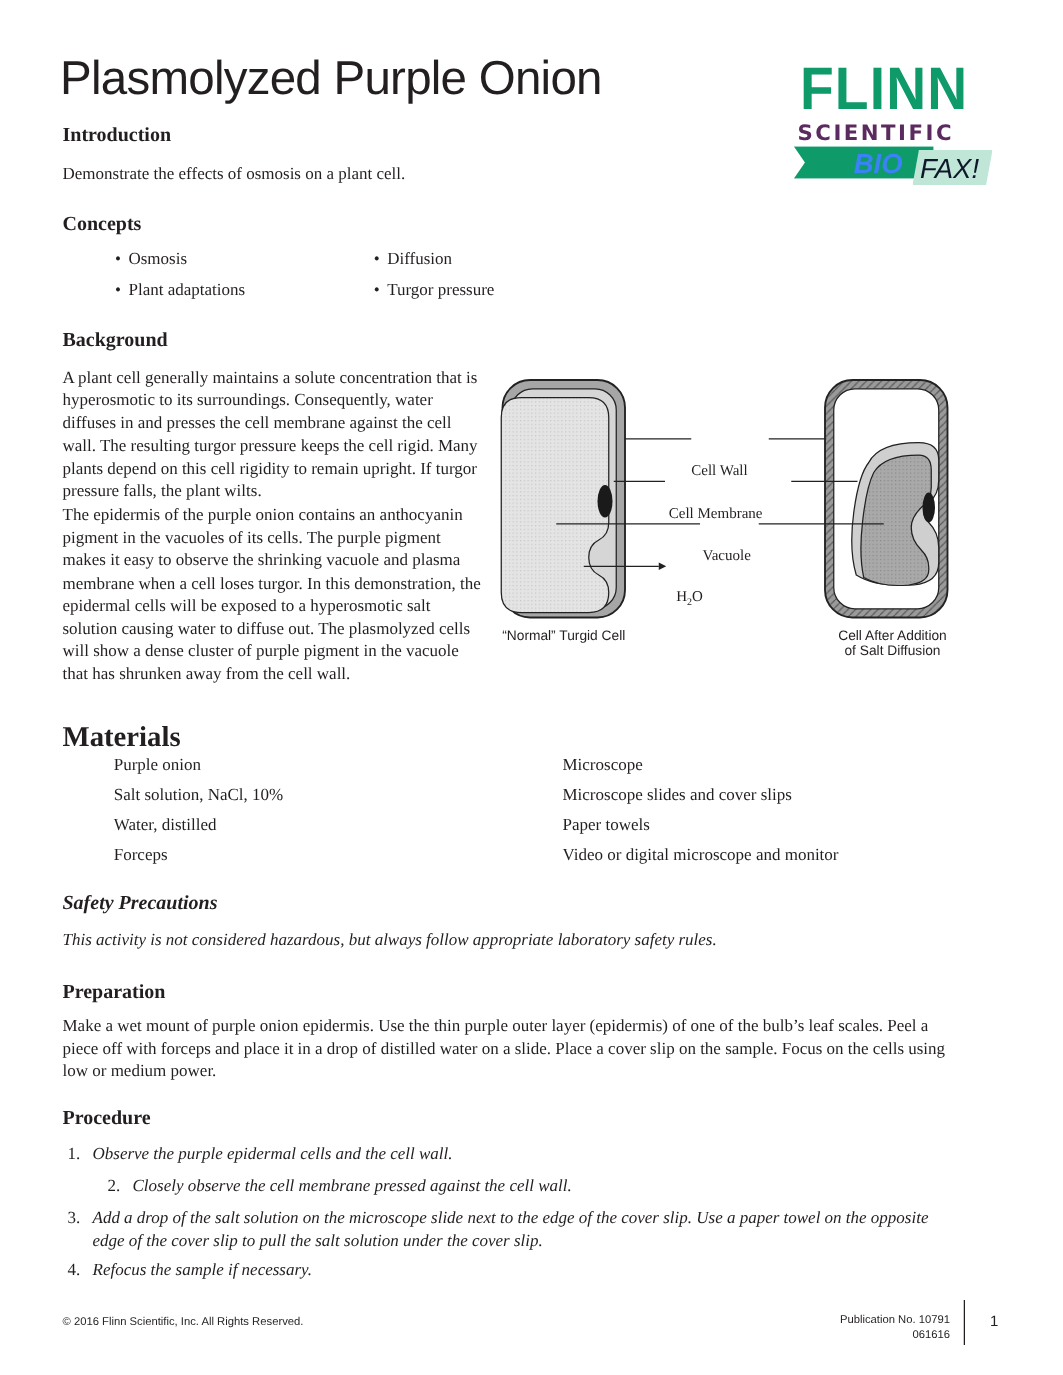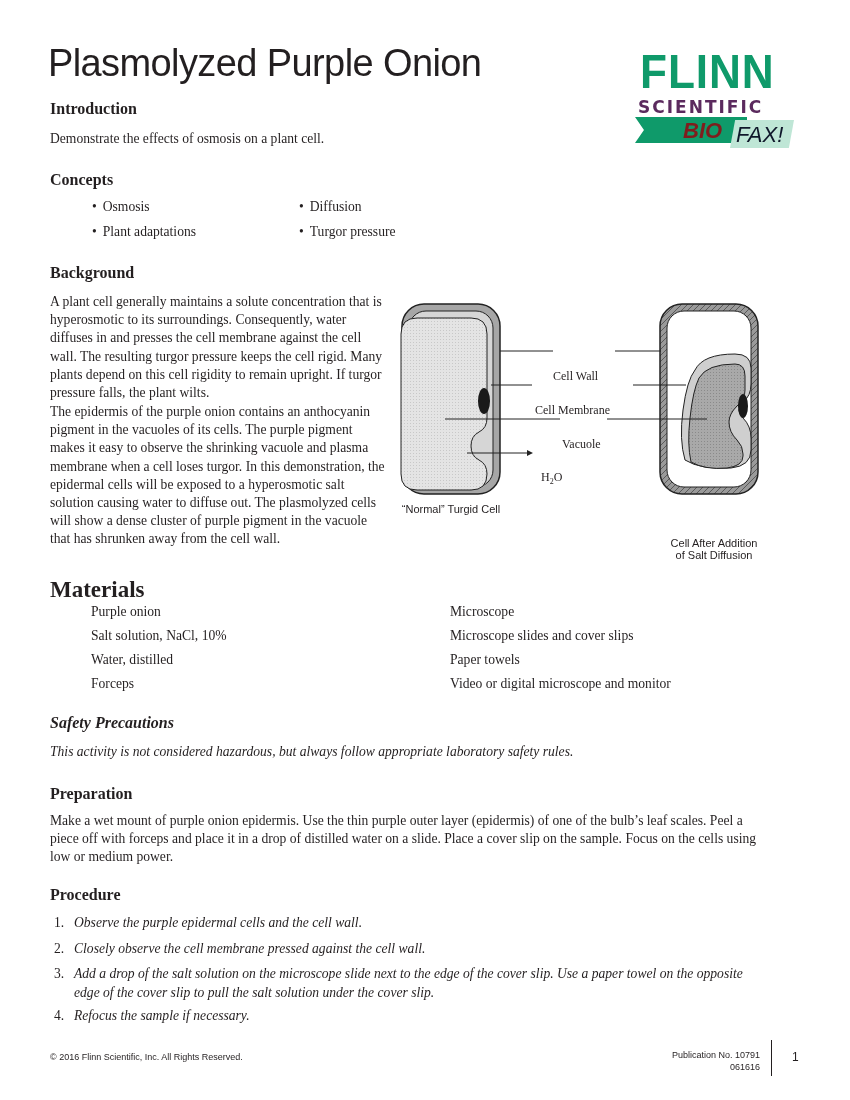--- a/index.html
+++ b/index.html
@@ -21,21 +21,21 @@
   
   .logo { left:630px; top:48px; width:180px; height:110px; }
   .flinn { position:absolute; left:10px; top:0; font-family:"Liberation Sans","DejaVu Sans",sans-serif;
            font-weight:bold; font-size:48px; color:#0f9a6a; letter-spacing:1px; line-height:48px;
            transform:scaleX(0.92); transform-origin:left; }
   .sci { position:absolute; left:8px; top:49px; font-family:"DejaVu Sans","Liberation Sans",sans-serif;
          font-weight:bold; font-size:17px; color:#5b2a5e; letter-spacing:2px; }
   .ribbon { position:absolute; left:5px; top:69px; width:112px; height:26px; background:#0f9a6a;
             clip-path:polygon(0 0,100% 0,100% 100%,0 100%,8% 50%); }
   .bio { position:absolute; left:53px; top:70px; font-family:"Liberation Sans","DejaVu Sans",sans-serif;
-         font-weight:bold; font-style:italic; font-size:22px; color:#7f1d1d; }
+         font-weight:bold; font-style:italic; font-size:22px; color:#3b82f6; }
   .faxbg { position:absolute; left:100px; top:72px; width:64px; height:28px; background:#bfe6d6;
            clip-path:polygon(8% 0,100% 0,92% 100%,0 100%); }
   .fax { position:absolute; left:106px; top:74px; font-family:"Liberation Sans","DejaVu Sans",sans-serif;
          font-weight:normal; font-style:italic; font-size:22px; color:#0f172a; }
 
   .diag-label { position:absolute; font-size:12px; font-family:"Liberation Serif","DejaVu Serif",serif; color:#231f20; white-space:nowrap;margin-top:25px; }
   .cap { position:absolute; font-size:11px; font-family:"Liberation Sans","DejaVu Sans",sans-serif; color:#231f20; text-align:center; }
 
   .footer { position:absolute; font-family:"Liberation Sans","DejaVu Sans",sans-serif; font-size:9px; color:#231f20; }
 </style>
@@ -104,21 +104,21 @@
     <line x1="50" y1="119" x2="165" y2="119" stroke="#222" stroke-width="1"></line>
     <line x1="212" y1="119" x2="312" y2="119" stroke="#222" stroke-width="1"></line>
     <line x1="72" y1="153" x2="132" y2="153" stroke="#222" stroke-width="1"></line>
     <polygon points="132,150 138,153 132,156" fill="#222"></polygon>
   </svg>
   <div class="diag-label" style="left:158px; top:44px;">Cell Wall</div>
   <div class="diag-label" style="left:140px; top:78px;">Cell Membrane</div>
   <div class="diag-label" style="left:167px; top:112px;">Vacuole</div>
   <div class="diag-label" style="left:146px; top:145px;"><span>H</span><sub style="font-size:8px">2</sub><span>O</span></div>
   <div class="cap" style="left:0; top:203px; width:112px;">“Normal” Turgid Cell</div>
-  <div class="cap" style="left:255px; top:203px; width:128px;margin-top:34px;">
+  <div class="cap" style="left:255px; top:203px; width:128px;">
     <div>Cell After Addition</div>
     <div>of Salt Diffusion</div>
   </div>
 </div>
 
 <h2 style="top:578px; font-size:23px;">Materials</h2>
 <div class="mat" style="left:91px; top:604px;">Purple onion</div>
 <div class="mat" style="left:91px; top:628px;">Salt solution, NaCl, 10%</div>
 <div class="mat" style="left:91px; top:652px;">Water, distilled</div>
 <div class="mat" style="left:91px; top:676px;">Forceps</div>
@@ -128,21 +128,21 @@
 <div class="mat" style="left:450px; top:676px;">Video or digital microscope and monitor</div>
 
 <h2 class="ital" style="top:715px;">Safety Precautions</h2>
 <div class="p" style="left:50px; top:743px; font-style:italic;">This activity is not considered hazardous, but always follow appropriate laboratory safety rules.</div>
 
 <h2 style="top:786px;">Preparation</h2>
 <div class="p" style="left:50px; top:812px; width:715px;">Make a wet mount of purple onion epidermis. Use the thin purple outer layer (epidermis) of one of the bulb’s leaf scales. Peel a piece off with forceps and place it in a drop of distilled water on a slide. Place a cover slip on the sample. Focus on the cells using low or medium power.</div>
 
 <h2 style="top:887px;">Procedure</h2>
 <div class="proc" style="top:914px;"><span class="n">1.</span><span class="t">Observe the purple epidermal cells and the cell wall.</span></div>
-<div class="proc" style="top:940px;"><span class="n">2.</span><span class="t">Closely observe the cell membrane pressed against the cell wall.</span></div>
+<div class="proc" style="top:940px;margin-left:32px;"><span class="n">2.</span><span class="t">Closely observe the cell membrane pressed against the cell wall.</span></div>
 <div class="proc" style="top:965px;"><span class="n">3.</span><span class="t">Add a drop of the salt solution on the microscope slide next to the edge of the cover slip. Use a paper towel on the opposite edge of the cover slip to pull the salt solution under the cover slip.</span></div>
 <div class="proc" style="top:1007px;"><span class="n">4.</span><span class="t">Refocus the sample if necessary.</span></div>
 
 <div class="footer" style="left:50px; top:1052px;">© 2016 Flinn Scientific, Inc. All Rights Reserved.</div>
 <div class="footer" style="left:630px; top:1049px; width:130px; text-align:right; line-height:12px;">
   <div>Publication No. 10791</div>
   <div>061616</div>
 </div>
 <div class="abs" style="left:771px; top:1040px; width:1px; height:36px; background:#231f20;"></div>
 <div class="footer" style="left:792px; top:1050px; font-size:12px;">1</div>

